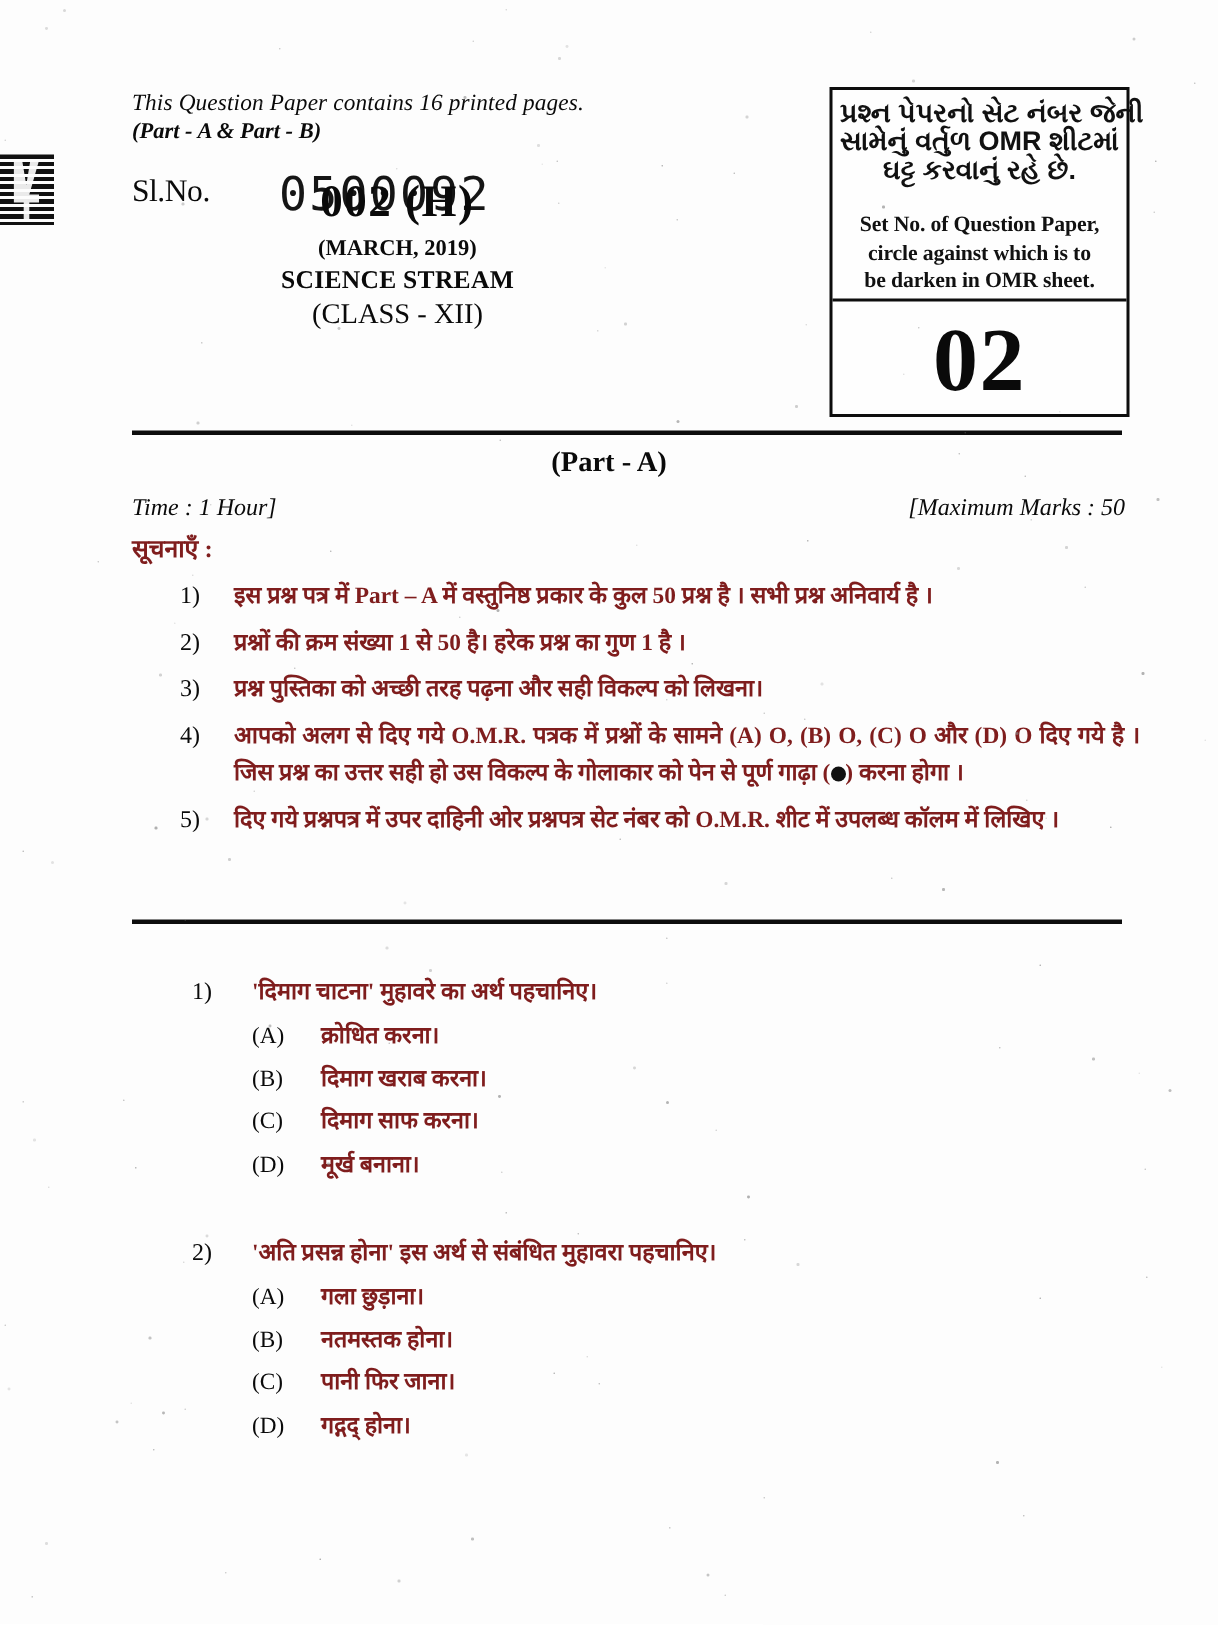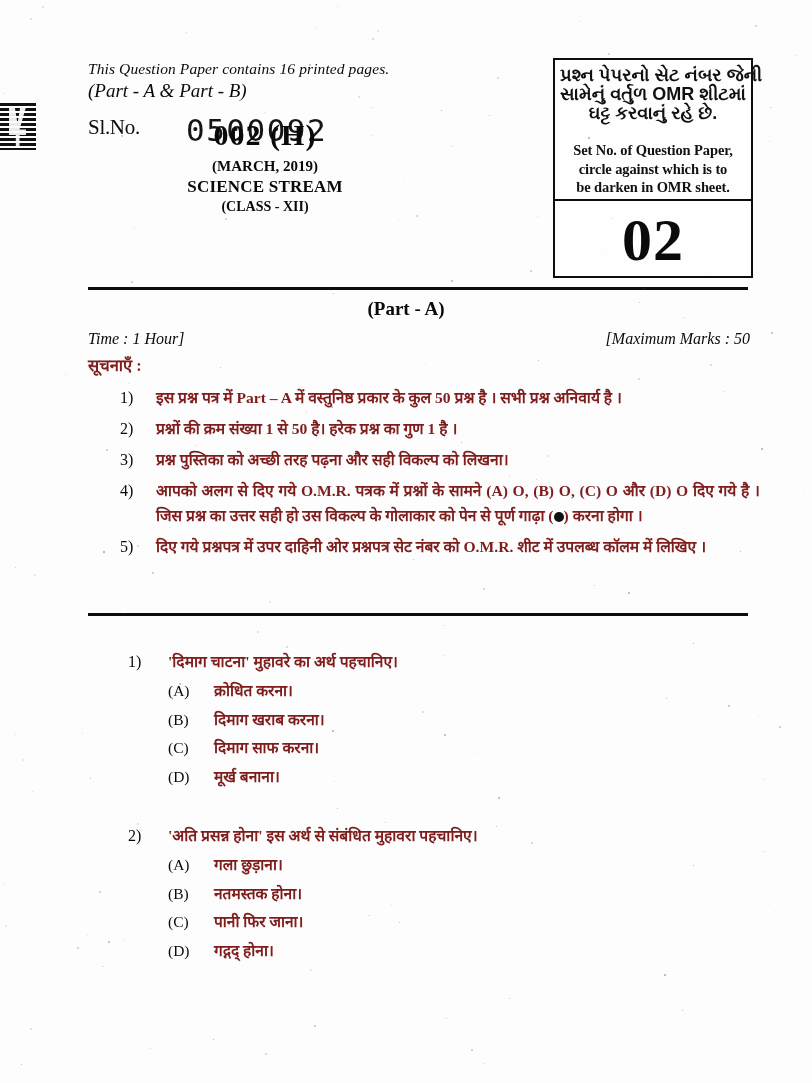--- a/index.html
+++ b/index.html
@@ -70,23 +70,23 @@
   
   #notice-line1 {
     left: 88px; top: 60px;
     font-size: 15.5px;
     font-style: italic;
     letter-spacing: .1px;
     white-space: nowrap;
   }
   #notice-line2 {
     left: 88px; top: 80px;
-    font-size: 19px;
+    font-size: 15px;
     font-style: italic;
-    font-weight: normal;
+    font-weight: bold;
     white-space: nowrap;
   }
 
   
   #slno-label {
     left: 88px; top: 115px;
     font-size: 21px;
     letter-spacing: -.3px;
   }
   #slno-value {
@@ -116,22 +116,22 @@
   #stream {
     left: 0; top: 177px; width: 530px;
     text-align: center;
     font-size: 17px;
     font-weight: bold;
     letter-spacing: .2px;
   }
   #class-name {
     left: 0; top: 199px; width: 530px;
     text-align: center;
-    font-size: 14px;
-    font-weight: bold;
+    font-size: 19px;
+    font-weight: normal;
   }
 
   
   #omr-box {
     left: 553px; top: 58px;
     width: 200px; height: 220px;
     border: 2px solid #0d0d0d;
     box-sizing: border-box;
     background: #fefefe;
   }

